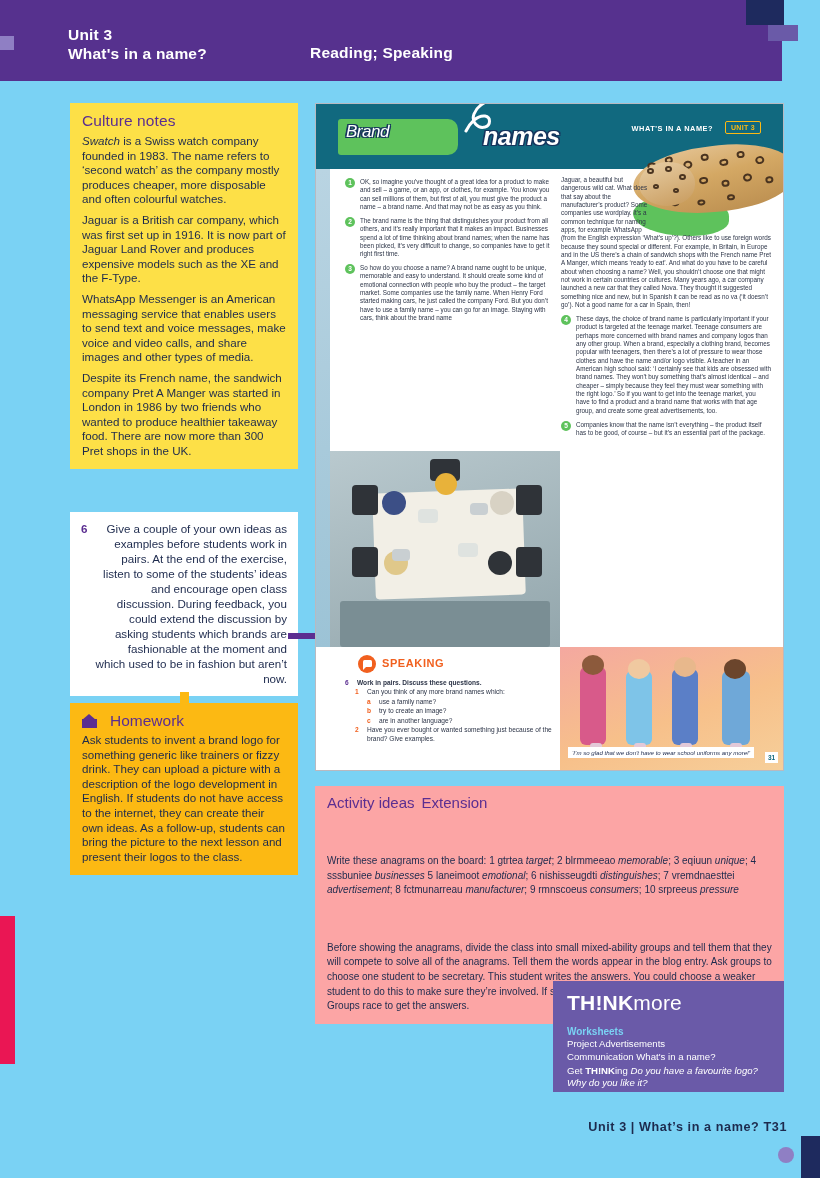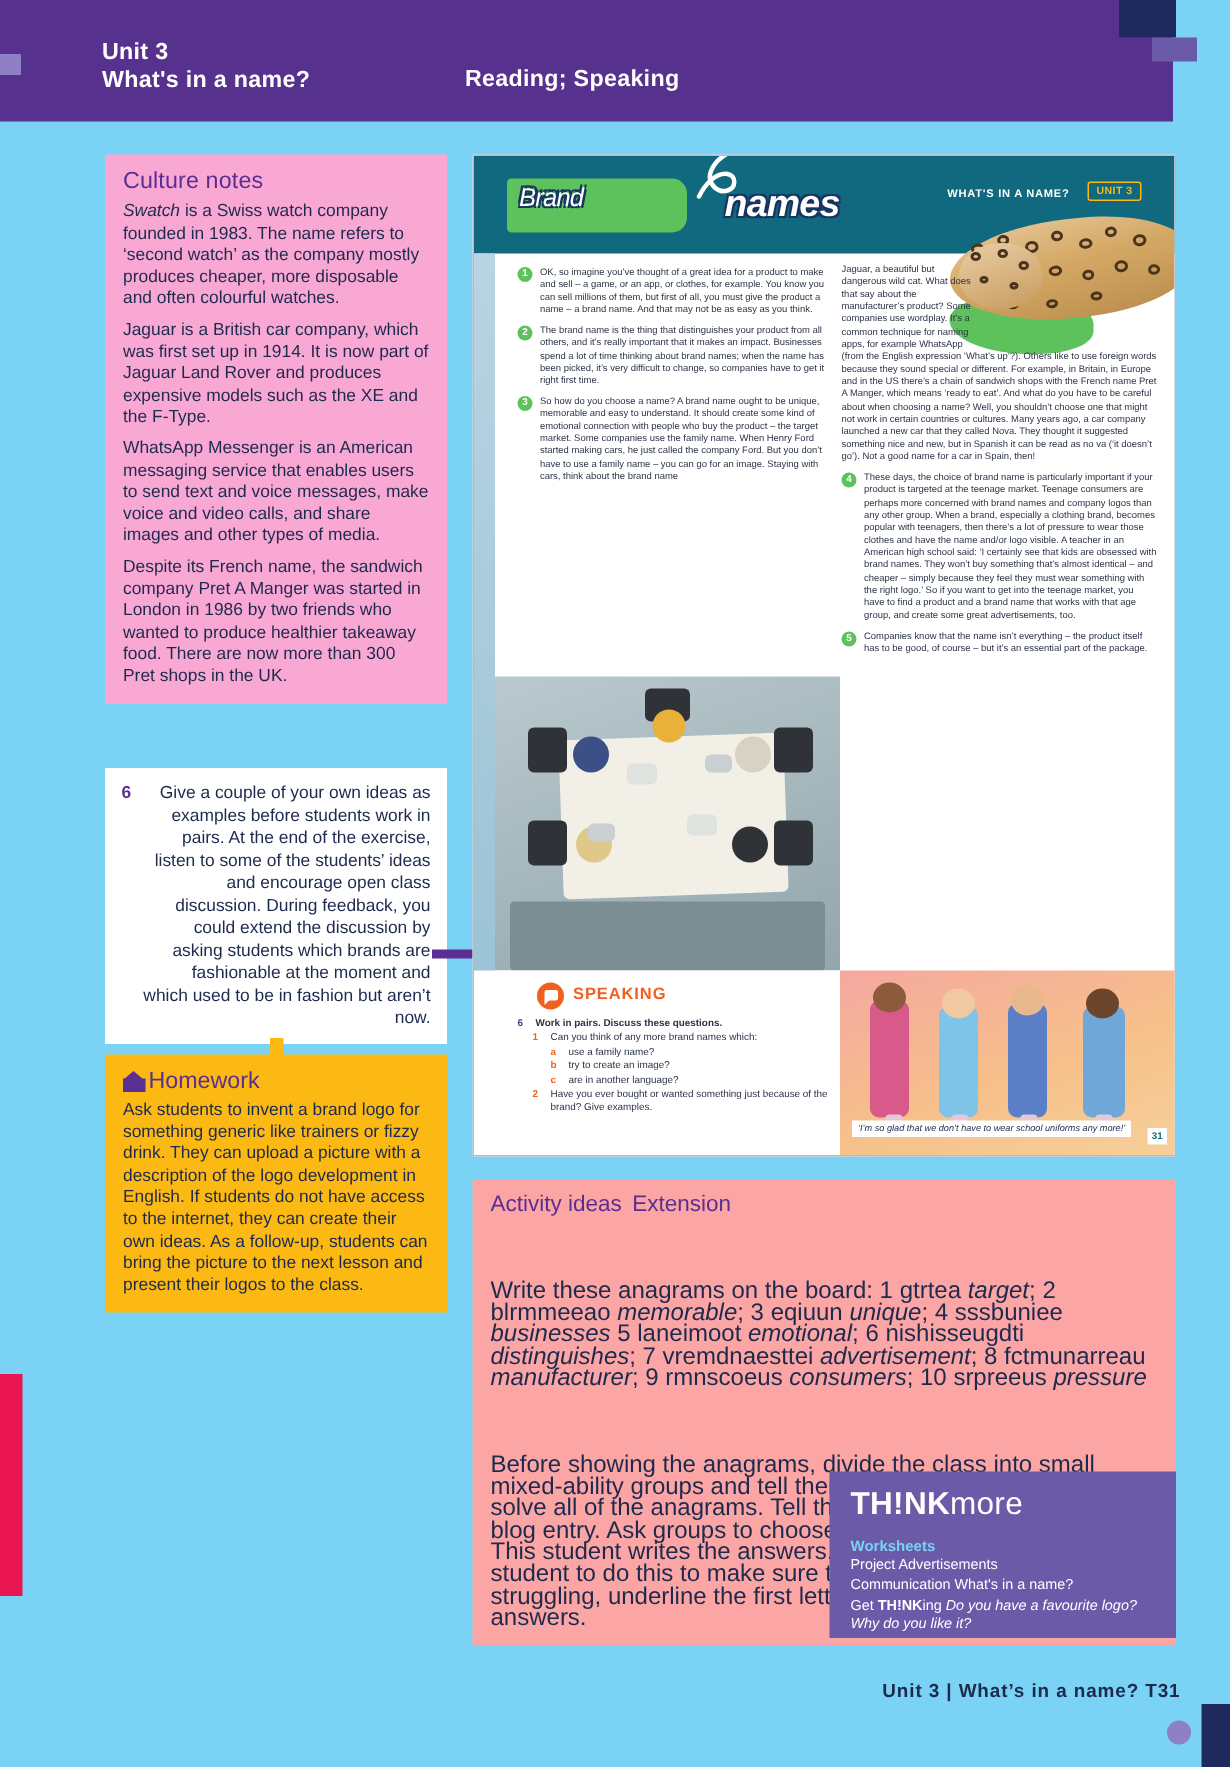--- a/index.html
+++ b/index.html
@@ -15,41 +15,41 @@
   .hdr-band { position: absolute; left: 0; top: 0; width: 782px; height: 81px; background: #56318e; }
   .hdr-navy { position: absolute; left: 746px; top: 0; width: 38px; height: 25px; background: #1e2a5e; }
   .hdr-lilac { position: absolute; left: 768px; top: 25px; width: 30px; height: 16px; background: #6a5aa8; }
   .hdr-tab-left { position: absolute; left: 0; top: 36px; width: 14px; height: 14px; background: #8f7fc4; }
   .hdr-title { position: absolute; left: 68px; top: 25px; color: #ffffff;
                font-weight: bold; font-size: 15.5px; line-height: 19px; letter-spacing: .2px; }
   .hdr-sub { position: absolute; left: 310px; top: 44px; color: #ffffff;
              font-weight: bold; font-size: 15.5px; letter-spacing: .2px; }
 
   
-  .culture { position: absolute; left: 70px; top: 103px; width: 228px; background: #f9a8d4;
+  .culture { position: absolute; left: 70px; top: 103px; width: 228px; background: #fde047;
              padding: 9px 12px 11px 12px; }
   .culture h2 { color: #5b2e91; font-size: 15.5px; font-weight: normal; margin-bottom: 4px; letter-spacing: .1px;}
   .culture p { color: #1d2a4d; font-size: 11.6px; line-height: 14.6px; margin-bottom: 6px; }
   .culture p:last-child { margin-bottom: 0; }
   .culture i { font-style: italic; }
 
   .tip-box { position: absolute; left: 70px; top: 512px; width: 228px; background: #ffffff;
              padding: 9px 11px 10px 11px; display: flex; gap: 8px; }
   .tip-num { color: #5b2e91; font-weight: bold; font-size: 11.6px; line-height: 15px; flex: 0 0 auto; }
   .tip-txt { color: #1d2a4d; font-size: 11.6px; line-height: 15px; text-align: right; }
 
   .connector-line { position: absolute; left: 288px; top: 633px; width: 62px; height: 6px; background: #5b2e91; }
   .connector-ring { position: absolute; left: 327px; top: 624px; width: 24px; height: 24px;
                     border: 5px solid #5b2e91; border-radius: 50%; background: #7ad2f4; }
 
   .hw-tick { position: absolute; left: 180px; top: 692px; width: 9px; height: 18px; background: #fcb913; }
   .homework { position: absolute; left: 70px; top: 703px; width: 228px; background: #fcb913;
               padding: 9px 12px 11px 12px; }
   .homework h2 { color: #5b2e91; font-size: 15.5px; font-weight: normal; margin-bottom: 3px;
-                 display: flex; align-items: center; gap: 2px; }
+                 display: flex; align-items: center; gap: 13px; }
   .home-icon { width: 15px; height: 14px; position: relative; display: inline-block; }
   .home-icon:before { content: ""; position: absolute; left: 0; top: 5px; width: 15px; height: 9px; background: #5b2e91; }
   .home-icon:after { content: ""; position: absolute; left: 0; top: 0; width: 0; height: 0;
                      border-left: 7.5px solid transparent; border-right: 7.5px solid transparent;
                      border-bottom: 6px solid #5b2e91; }
   .homework p { color: #1d2a4d; font-size: 11.6px; line-height: 14.6px; }
 
   .magenta-bar { position: absolute; left: 0; top: 916px; width: 15px; height: 148px; background: #ea1654; }
 
   
@@ -128,21 +128,21 @@
   .caption { position: absolute; left: 8px; bottom: 13px; background: #ffffff; color: #1d2a4d;
              font-size: 6.1px; font-style: italic; padding: 2px 4px; white-space: nowrap; }
   .pgnum { position: absolute; right: 7px; bottom: 8px; width: 13px; height: 11px; background: #ffffff;
            color: #11697f; font-size: 6.5px; font-weight: bold; text-align: center; line-height: 11px; }
 
   
   .activity { position: absolute; left: 315px; top: 786px; width: 469px; background: #fca5a5;
               padding: 8px 12px 10px 12px; }
   .activity h2 { color: #5b2e91; font-size: 15px; font-weight: normal; margin-bottom: 4px; }
   .activity h2 .ext { margin-left: 7px; }
-  .activity p { color: #1d2a4d; font-size: 16px; line-height: 14.6px; margin-bottom: 7px; margin-top: 43px; }
+  .activity p { color: #1d2a4d; font-size: 10px; line-height: 14.6px; margin-bottom: 7px; margin-top: 43px; }
   .activity p:last-child { margin-bottom: 0; }
   .activity i { font-style: italic; }
 
   
   .think { position: absolute; left: 553px; top: 981px; width: 231px; height: 111px; background: #6a5aa8;
            padding: 10px 14px; }
   .think-title { color: #ffffff; font-size: 21px; font-weight: bold; letter-spacing: .2px; }
   .think-title .lite { font-weight: normal; }
   .think-sub { color: #7ad2f4; font-size: 10px; font-weight: bold; margin-top: 11px; }
   .think-li { color: #ffffff; font-size: 9.6px; line-height: 12.4px; margin-top: 1px; }
@@ -166,21 +166,21 @@
   <div class="hdr-tab-left"></div>
   <div class="hdr-title">
     <div>Unit 3</div>
     <div>What's in a name?</div>
   </div>
   <div class="hdr-sub">Reading; Speaking</div>
 
   <div class="culture">
     <h2>Culture notes</h2>
     <p><i>Swatch</i> is a Swiss watch company founded in 1983. The name refers to ‘second watch’ as the company mostly produces cheaper, more disposable and often colourful watches.</p>
-    <p>Jaguar is a British car company, which was first set up in 1914. It is now part of Jaguar Land Rover and produces expensive models such as the XE and the F-Type.</p>
+    <p>Jaguar is a British car company, which was first set up in 1916. It is now part of Jaguar Land Rover and produces expensive models such as the XE and the F-Type.</p>
     <p>WhatsApp Messenger is an American messaging service that enables users to send text and voice messages, make voice and video calls, and share images and other types of media.</p>
     <p>Despite its French name, the sandwich company Pret A Manger was started in London in 1986 by two friends who wanted to produce healthier takeaway food. There are now more than 300 Pret shops in the UK.</p>
   </div>
 
   <div class="tip-box">
     <div class="tip-num">6</div>
     <div class="tip-txt">Give a couple of your own ideas as examples before students work in pairs. At the end of the exercise, listen to some of the students’ ideas and encourage open class discussion. During feedback, you could extend the discussion by asking students which brands are fashionable at the moment and which used to be in fashion but aren’t now.</div>
   </div>
   <div class="connector-line"></div>
   <div class="connector-ring"></div>

